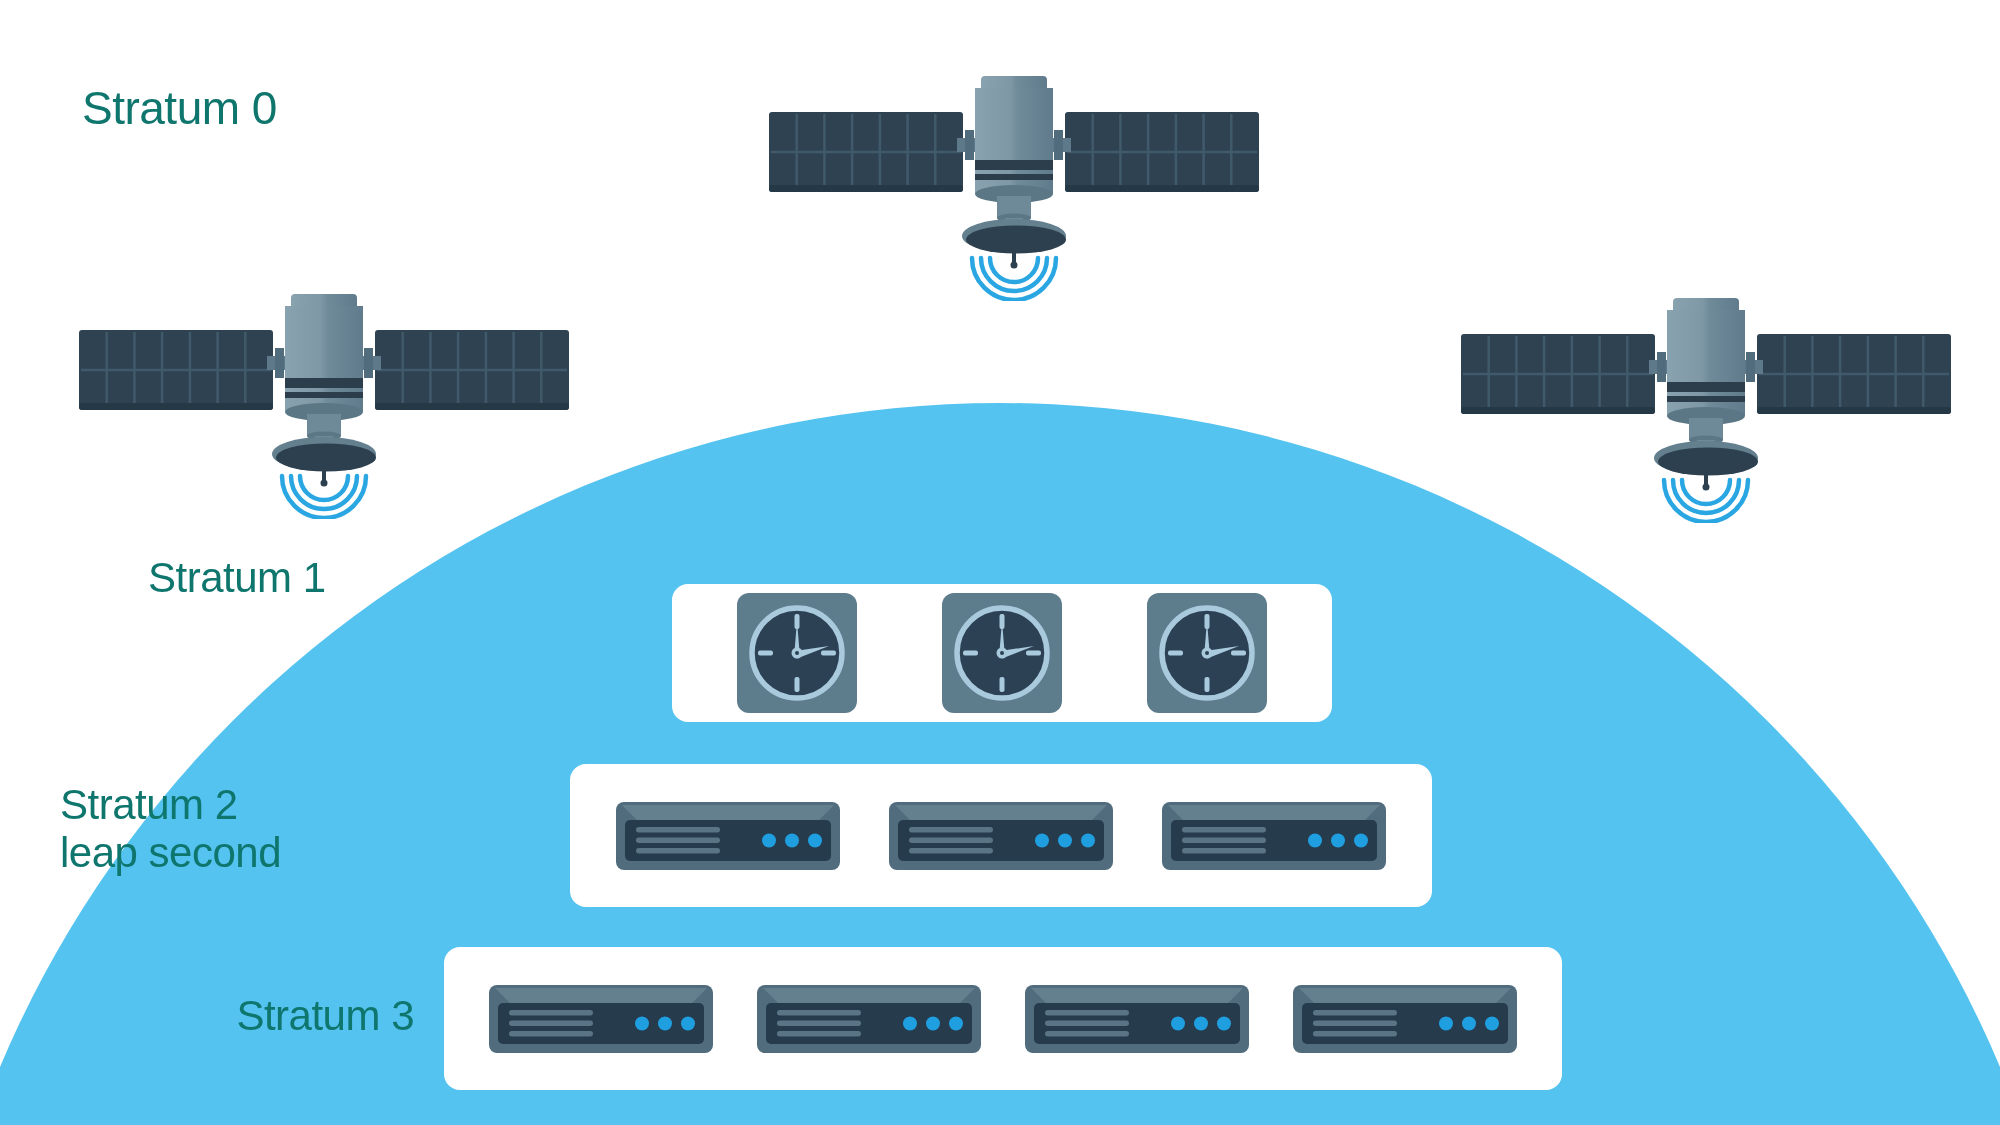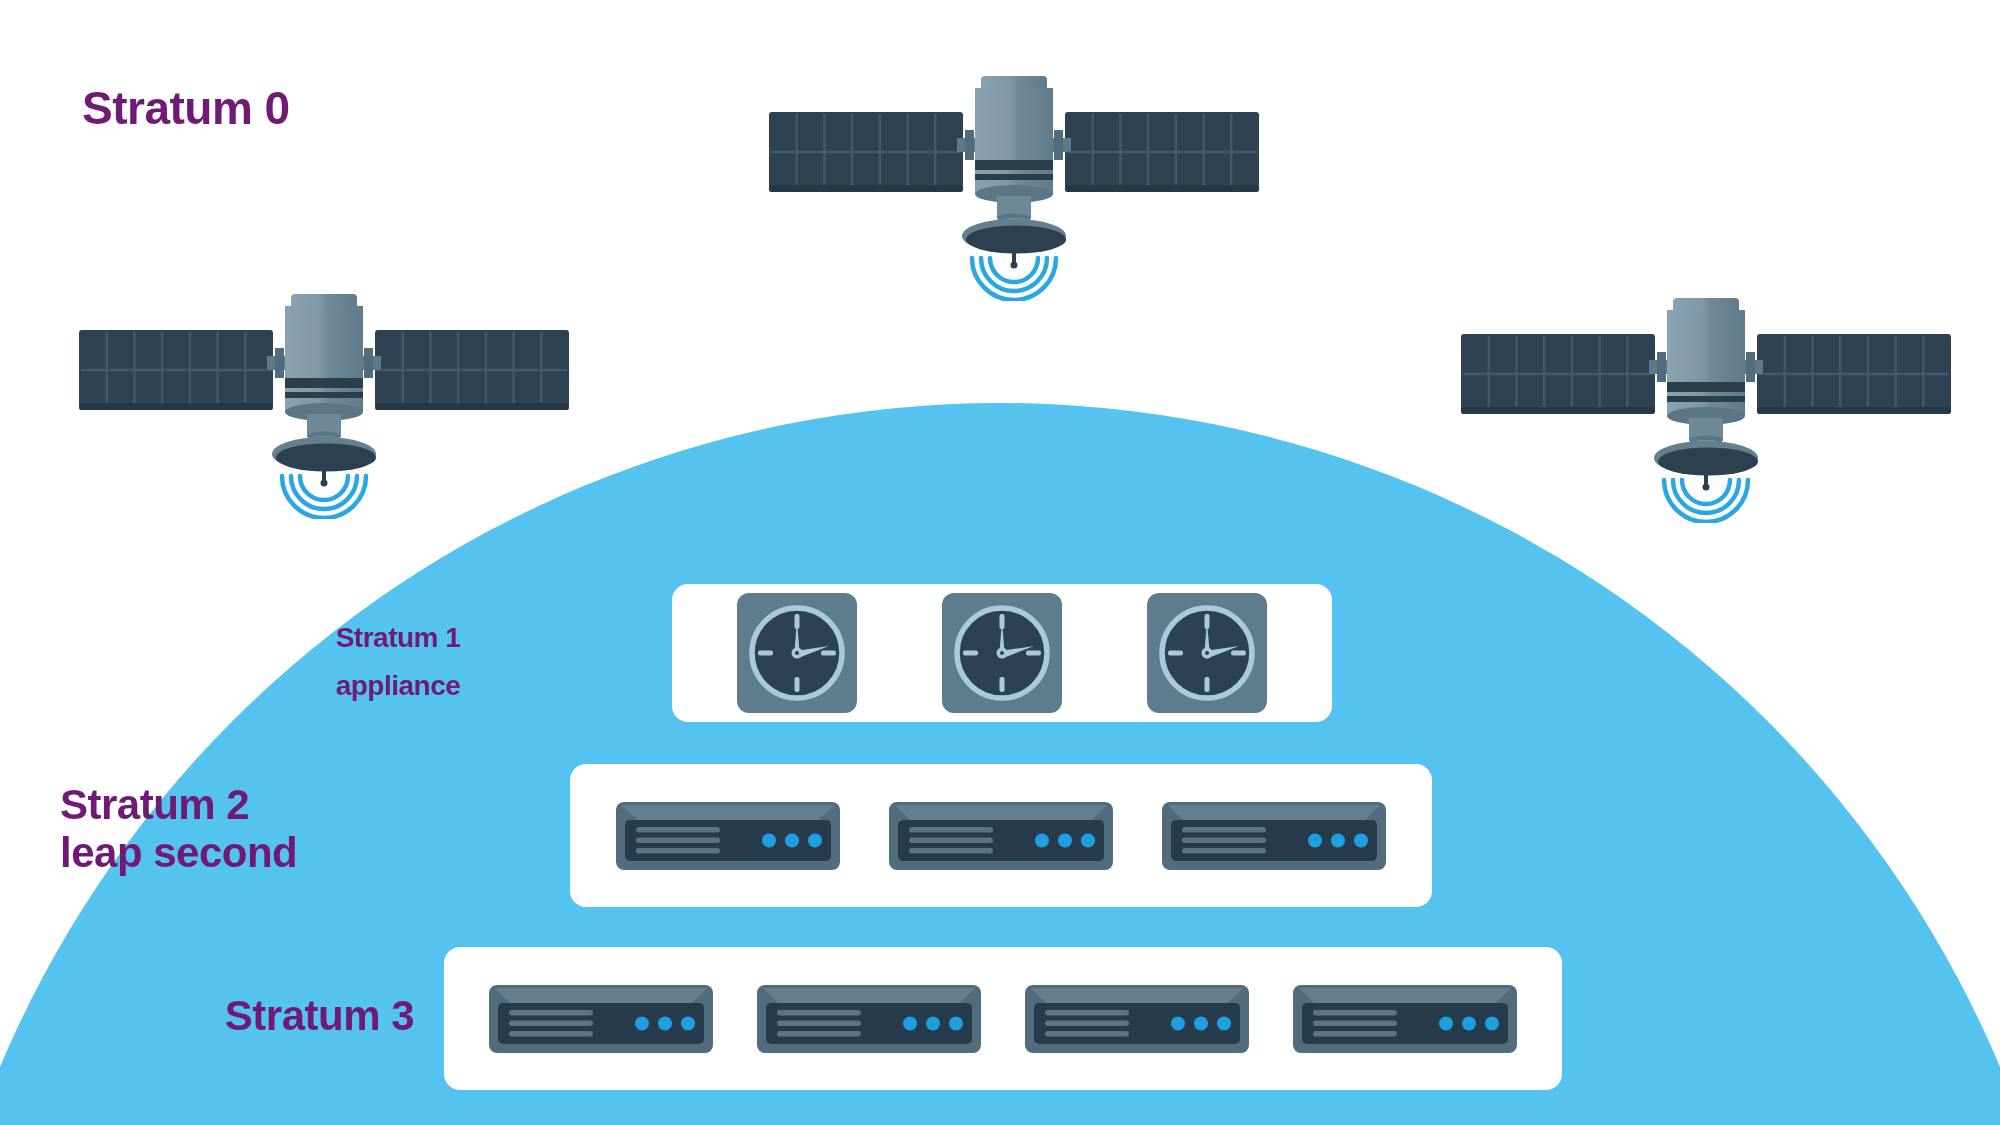--- a/index.html
+++ b/index.html
@@ -23,25 +23,25 @@
     position:absolute;background:#ffffff;border-radius:16px;
     display:flex;align-items:center;justify-content:center;
   }
   .panel-s1{left:672px;top:584px;width:660px;height:138px;gap:85px;}
   .panel-s2{left:570px;top:764px;width:862px;height:143px;gap:49px;}
   .panel-s3{left:444px;top:947px;width:1118px;height:143px;gap:44px;}
   .clock{width:120px;height:120px;display:block;}
   .server{width:224px;height:68px;display:block;}
   
   .label{
-    position:absolute;color:#701a75;font-weight:700;letter-spacing:-0.5px;
+    position:absolute;color:#0f766e;font-weight:400;letter-spacing:-0.5px;
   }
   .label span{display:block;}
   .label-s0{left:82px;top:82px;font-size:46px;line-height:52px;text-align:left;}
-  .label-s1{left:148px;top:614px;width:500px;font-size:28px;line-height:48px;text-align:center;}
+  .label-s1{left:148px;top:554px;width:500px;font-size:42px;line-height:48px;text-align:left;}
   .label-s2{left:60px;top:781px;width:500px;font-size:42px;line-height:48px;}
   .label-s3{left:-86px;top:992px;width:500px;font-size:42px;line-height:48px;text-align:right;}
   .defs-holder{position:absolute;width:0;height:0;overflow:hidden;}
 </style>
 </head>
 <body>
 
 <div id="stage">
 
   <svg class="defs-holder" aria-hidden="true">
@@ -132,21 +132,20 @@
     </svg>
   <svg class="sat sat-right">
       <use href="#sym-sat"></use>
     </svg>
 
   <div class="label label-s0">
     <span>Stratum 0</span>
   </div>
   <div class="label label-s1">
     <span>Stratum 1</span>
-    <span>appliance</span>
   </div>
   <div class="label label-s2">
     <span>Stratum 2</span>
     <span>leap second</span>
   </div>
   <div class="label label-s3">
     <span>Stratum 3</span>
   </div>
 
   <div class="panel panel-s1">

